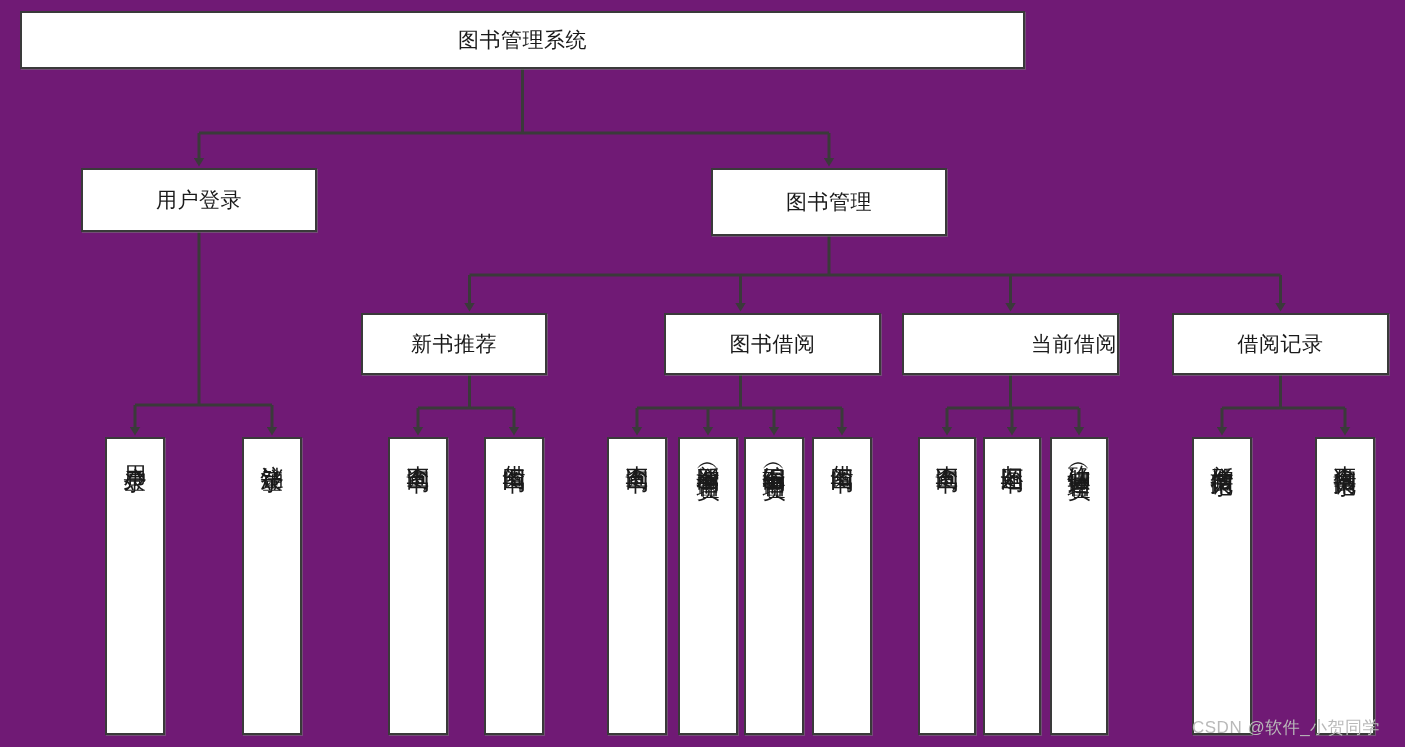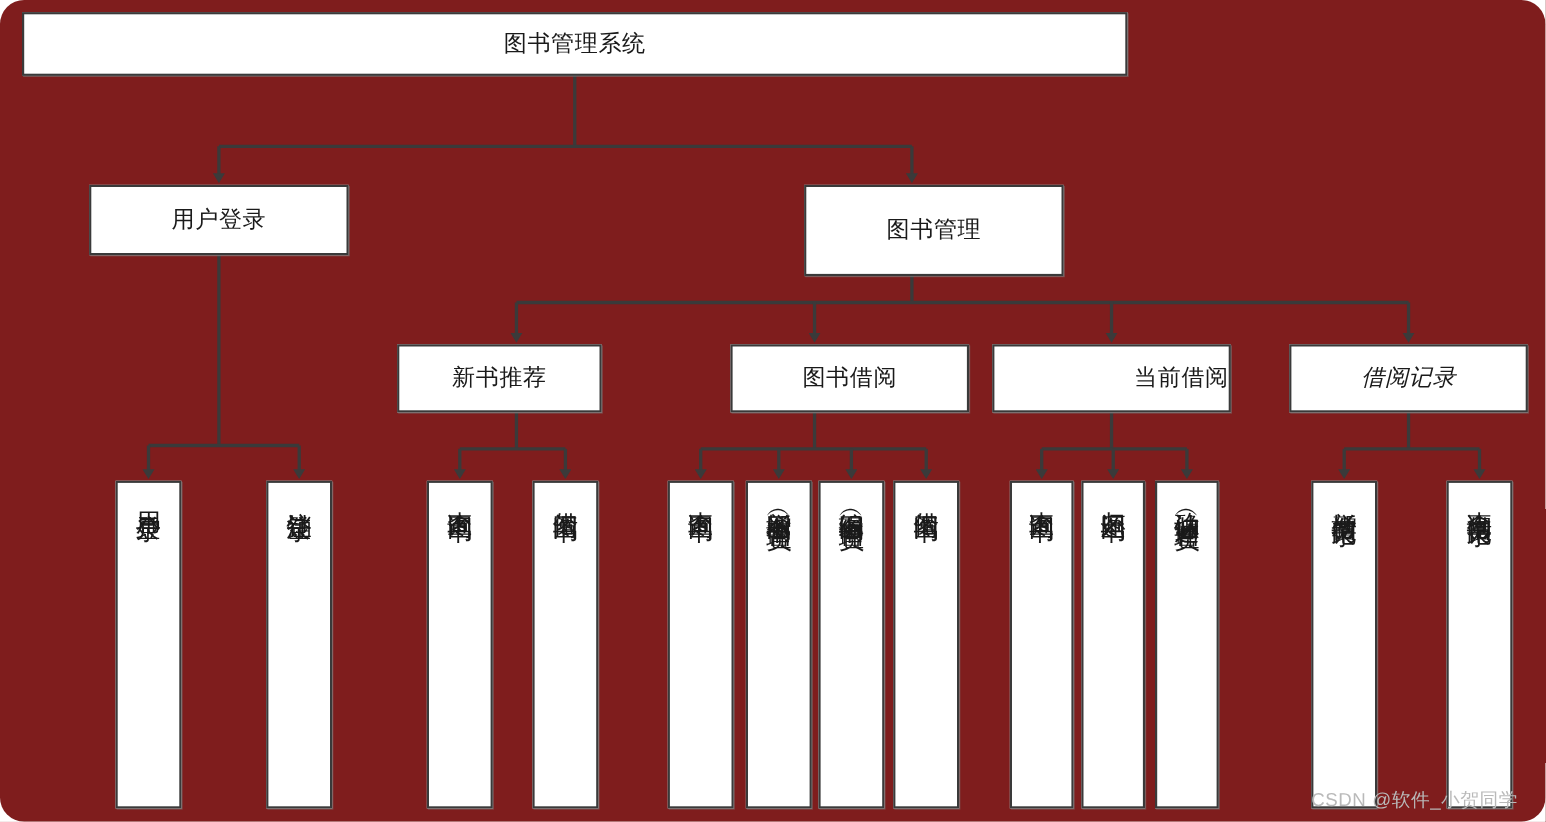--- a/index.html
+++ b/index.html
@@ -7,23 +7,22 @@
     padding: 0;
     background: #ffffff;
   }
   body {
     font-family: "Liberation Sans", "DejaVu Sans", sans-serif;
   }
   #canvas {
     position: relative;
     width: 1405px;
     height: 747px;
-    background: #7f1d1d;
+    background: #701a75;
     overflow: hidden;
-    border-radius: 22px;
   }
   svg#edges {
     position: absolute;
     left: 0;
     top: 0;
     width: 1405px;
     height: 747px;
     pointer-events: none;
   }
   .node {
@@ -116,36 +115,36 @@
   </svg>
 
   <div class="node horiz" id="node-root" style="left: 20px; top: 11px; width: 1005px; height: 58px;">
     <span class="label">图书管理系统</span>
   </div>
 
   <div id="level1-container">
       <div class="node horiz" style="left: 81px; top: 168px; width: 236px; height: 64px;">
         <span class="label">用户登录</span>
       </div>
-      <div class="node horiz" style="left: 711px; top: 168px; width: 236px; height: 83px; margin-left: 20px;">
+      <div class="node horiz" style="left: 711px; top: 168px; width: 236px; height: 68px;">
         <span class="label">图书管理</span>
       </div>
     </div>
 
   <div id="level2-container">
       <div class="node horiz" style="left: 361px; top: 313px; width: 186px; height: 62px;">
         <span class="label">新书推荐</span>
       </div>
       <div class="node horiz" style="left: 632px; top: 313px; width: 217px; height: 62px; margin-left: 32px;">
         <span class="label">图书借阅</span>
       </div>
       <div class="node horiz" style="left: 902px; top: 313px; width: 217px; height: 62px; justify-content: flex-end;">
         <span class="label">当前借阅</span>
       </div>
-      <div class="node horiz" style="left: 1172px; top: 313px; width: 217px; height: 62px; font-style: italic;">
+      <div class="node horiz" style="left: 1172px; top: 313px; width: 217px; height: 62px;">
         <span class="label">借阅记录</span>
       </div>
     </div>
 
   <div id="leaves-container">
       <div class="node vert" style="left: 105px; top: 437px; width: 60px; height: 298px;">
         <span class="label">用户登录</span>
       </div>
       <div class="node vert" style="left: 242px; top: 437px; width: 60px; height: 298px;">
         <span class="label">注销登录</span>

